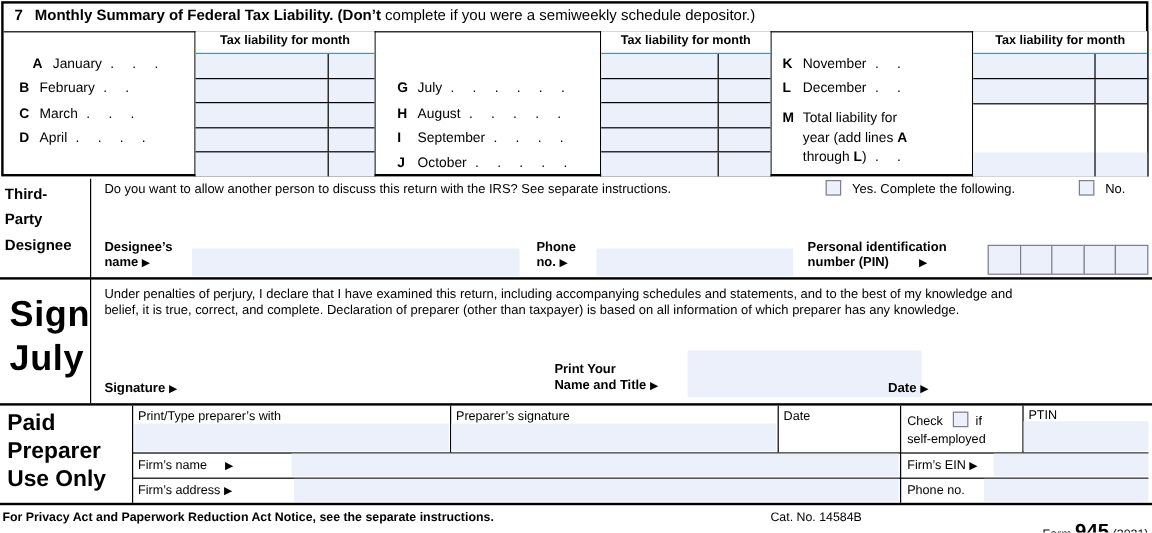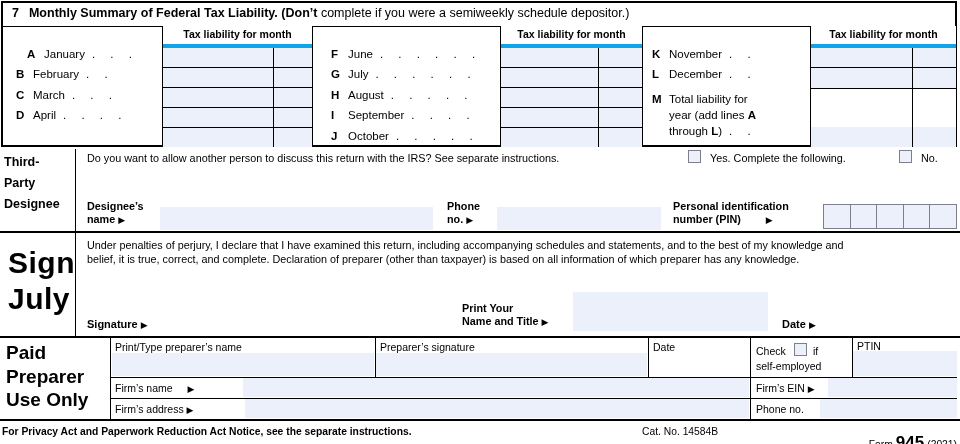--- a/index.html
+++ b/index.html
@@ -11,21 +11,21 @@
   .thick{position:absolute;background:#000;height:2px;}
   
   .tbl-frame{position:absolute;border:2px solid #000;box-sizing:border-box;}
   .l7title{font-size:12.5px;white-space:nowrap;}
   .l7title .num{font-weight:bold;margin-right:10px;}
   .l7title b{font-weight:bold;}
   .mrow{font-size:11.5px;line-height:21px;white-space:nowrap;}
   .ml{display:inline-block;width:17px;font-weight:bold;}
   .dots{word-spacing:10px;margin-left:7px;letter-spacing:1px;}
   .liab{display:flex;flex-direction:column;border-left:1px solid #000;border-right:1px solid #000;box-sizing:border-box;}
-  .lhead{height:18px;flex:none;border-bottom:4px solid #0ea5e9;background:#fff;font-weight:bold;
+  .lhead{height:18px;flex:none;border-bottom:1px solid #0ea5e9;background:#fff;font-weight:bold;
          font-size:10.5px;line-height:17px;text-align:center;white-space:nowrap;}
   .lrow{flex:1;background:#ecf0fb;position:relative;}
   .lrow + .lrow{border-top:1px solid #000;}
   .cents{position:absolute;top:0;bottom:0;right:0;border-left:1px solid #000;z-index:2;}
   .mcell{flex:3;position:relative;border-top:1px solid #000;background:#fff;}
   .mfill{position:absolute;left:0;right:0;bottom:0;height:34%;background:#ecf0fb;}
   .mtot{font-size:11.5px;line-height:16px;display:flex;}
   .mtot .ml{flex:none;}
   
   .seclabel{font-weight:bold;font-size:12.5px;line-height:21px;}
@@ -75,21 +75,20 @@
         <i class="cents" style="width:38px;"></i>
       </div>
     <div class="lrow">
         <i class="cents" style="width:38px;"></i>
       </div>
     <div class="lrow">
         <i class="cents" style="width:38px;"></i>
       </div>
   </div>
 
-  <div class="abs mrow" style="left:331px;top:44px;"><b class="ml">F</b><span>June</span><span class="dots">. . . . . .</span></div>
   <div class="abs mrow" style="left:331px;top:64px;"><b class="ml">G</b><span>July</span><span class="dots">. . . . . .</span></div>
   <div class="abs mrow" style="left:331px;top:85px;"><b class="ml">H</b><span>August</span><span class="dots">. . . . .</span></div>
   <div class="abs mrow" style="left:331px;top:105px;"><b class="ml">I</b><span>September</span><span class="dots">. . . .</span></div>
   <div class="abs mrow" style="left:331px;top:126px;"><b class="ml">J</b><span>October</span><span class="dots">. . . . .</span></div>
 
   <div class="abs liab" style="left:500px;top:26px;width:143px;height:121px;">
     <div class="lhead">Tax liability for month</div>
     <div class="lrow">
         <i class="cents" style="width:43px;"></i>
       </div>
@@ -185,41 +184,41 @@
   <div class="abs bl" style="left:87px;top:318px;font-size:11px;">
     <span>Signature</span> <span class="arr">▶</span>
   </div>
 
   <div class="abs bl" style="left:462px;top:302px;">
     <div>Print Your</div>
     <div><span>Name and Title</span> <span class="arr">▶</span></div>
   </div>
   <div class="fld" style="left:573px;top:292px;width:195px;height:39px;"></div>
 
-  <div class="abs bl" style="left:782px;top:318px;font-size:11px;">
+  <div class="abs bl" style="left:740px;top:318px;font-size:11px;">
     <span>Date</span> <span class="arr">▶</span>
   </div>
 
   <div class="thick" style="left:0;top:336px;width:960px;"></div>
 
   <div class="abs biglabel" style="left:6px;top:341px;">
     <div>Paid</div>
     <div>Preparer</div>
     <div>Use Only</div>
   </div>
 
   <div class="vl" style="left:110px;top:338px;height:81px;"></div>
   <div class="vl" style="left:375px;top:338px;height:39px;"></div>
   <div class="vl" style="left:648px;top:338px;height:39px;"></div>
   <div class="vl" style="left:750px;top:338px;height:81px;"></div>
   <div class="vl" style="left:852px;top:338px;height:39px;"></div>
   <div class="hl" style="left:110px;top:377px;width:847px;"></div>
   <div class="hl" style="left:110px;top:398px;width:847px;"></div>
 
-  <div class="abs cl" style="left:115px;top:341px;">Print/Type preparer’s name</div>
+  <div class="abs cl" style="left:115px;top:341px;">Print/Type preparer’s with</div>
   <div class="fld" style="left:112px;top:353px;width:262px;height:23px;"></div>
 
   <div class="abs cl" style="left:380px;top:341px;">Preparer’s signature</div>
   <div class="fld" style="left:376px;top:353px;width:271px;height:23px;"></div>
 
   <div class="abs cl" style="left:653px;top:341px;">Date</div>
 
   <div class="abs cl" style="left:756px;top:345px;">Check</div>
   <div class="cb" style="left:794px;top:343px;"></div>
   <div class="abs cl" style="left:813px;top:345px;">if</div>

